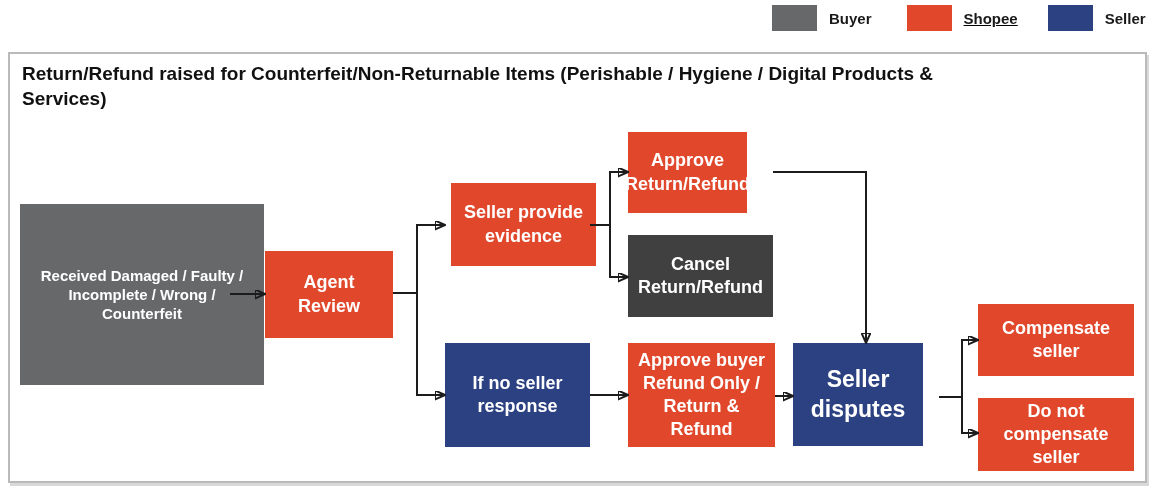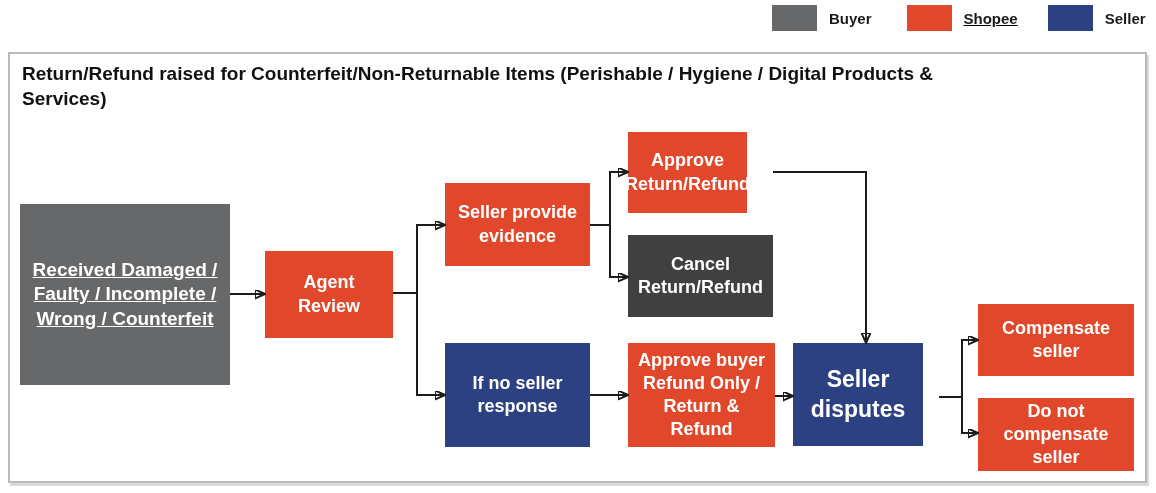--- a/index.html
+++ b/index.html
@@ -16,21 +16,21 @@
   
   .panel{position:absolute;left:8px;top:52px;width:1135px;height:427px;
     background:#ffffff;border:2px solid #b8babc;box-shadow:2px 3px 0 #d9d9d9;}
   .title{position:absolute;left:22px;top:62px;width:1110px;
     font-size:19px;font-weight:bold;color:#111;line-height:1.3;}
 
   
   .node{position:absolute;display:flex;align-items:center;justify-content:center;
     text-align:center;color:#ffffff;font-weight:bold;font-size:18px;line-height:1.28;
     padding:0 10px;box-sizing:border-box;}
-  .n-received{left:20px;top:204px;width:210px;height:181px;font-size:19px;text-decoration:underline;}
+  .n-received{left:20px;top:204px;width:244px;height:181px;font-size:15px;}
   .n-agent{left:265px;top:251px;width:128px;height:87px;padding:0 16px;}
   .n-evidence{left:445px;top:183px;width:145px;height:83px;}
   .n-approve-rr{left:628px;top:132px;width:119px;height:81px;}
   .n-cancel-rr{left:628px;top:235px;width:145px;height:82px;}
   .n-noresp{left:445px;top:343px;width:145px;height:104px;}
   .n-approve-buyer{left:628px;top:343px;width:147px;height:104px;padding:0 6px;}
   .n-disputes{left:793px;top:343px;width:130px;height:103px;padding:8px 4px;font-size:23px;}
   .n-compensate{left:978px;top:304px;width:156px;height:72px;padding:0 14px;}
   .n-nocompensate{left:978px;top:398px;width:156px;height:73px;padding:0 14px;}
 
@@ -59,21 +59,21 @@
 
   <div class="panel"></div>
 
   <div class="title">
     <div>Return/Refund raised for Counterfeit/Non-Returnable Items (Perishable / Hygiene / Digital Products &amp;</div>
     <div>Services)</div>
   </div>
 
   <div class="node n-received" style="background: rgb(103, 104, 106);">Received Damaged / Faulty / Incomplete / Wrong / Counterfeit</div>
   <div class="node n-agent" style="background: rgb(225, 72, 43);">Agent Review</div>
-  <div class="node n-evidence" style="background: rgb(225, 72, 43);">Seller provide evidence</div>
+  <div class="node n-evidence" style="background: rgb(225, 72, 43); margin-left: 6px;">Seller provide evidence</div>
   <div class="node n-approve-rr" style="background: rgb(225, 72, 43);">Approve Return/Refund</div>
   <div class="node n-cancel-rr" style="background: #404040;">Cancel Return/Refund</div>
   <div class="node n-noresp" style="background: rgb(43, 65, 129);">If no seller response</div>
   <div class="node n-approve-buyer" style="background: rgb(225, 72, 43);">Approve buyer Refund Only / Return &amp; Refund</div>
   <div class="node n-disputes" style="background: rgb(43, 65, 129);">Seller disputes</div>
   <div class="node n-compensate" style="background: rgb(225, 72, 43);">Compensate seller</div>
   <div class="node n-nocompensate" style="background: rgb(225, 72, 43);">Do not compensate seller</div>
 
   <svg class="connectors" width="1156" height="493">
     <defs>

